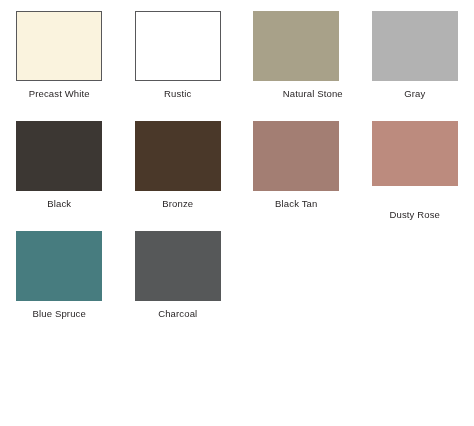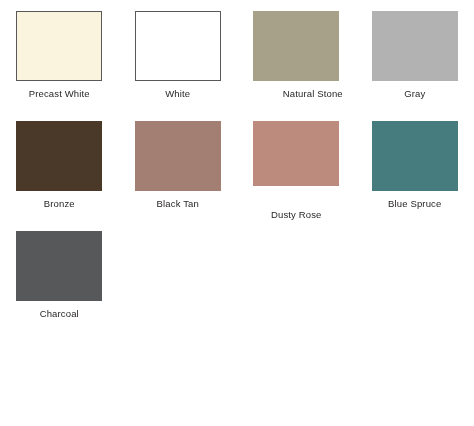--- a/index.html
+++ b/index.html
@@ -60,29 +60,33 @@
 </head>
 <body style="background: rgb(255, 255, 255);">
 
 <div id="palette-grid">
     <div class="swatch-cell">
       <div class="swatch-chip bordered" style="background-color: rgb(250, 243, 222); border-color: rgb(88, 88, 90);"></div>
       <div class="swatch-label" style="color: rgb(35, 31, 32);">Precast White</div>
     </div>
     <div class="swatch-cell">
       <div class="swatch-chip bordered" style="background-color: rgb(255, 255, 255); border-color: rgb(88, 88, 90);"></div>
-      <div class="swatch-label" style="color: rgb(35, 31, 32);">White</div>
+      <div class="swatch-label" style="color: rgb(35, 31, 32);">Rustic</div>
     </div>
     <div class="swatch-cell">
       <div class="swatch-chip" style="background-color: rgb(168, 161, 137);"></div>
       <div class="swatch-label" style="color: rgb(35, 31, 32); margin-left: 33px;">Natural Stone</div>
     </div>
     <div class="swatch-cell">
       <div class="swatch-chip" style="background-color: rgb(178, 178, 178);"></div>
       <div class="swatch-label" style="color: rgb(35, 31, 32);">Gray</div>
+    </div>
+    <div class="swatch-cell">
+      <div class="swatch-chip" style="background-color: rgb(60, 55, 51);"></div>
+      <div class="swatch-label" style="color: rgb(35, 31, 32);">Black</div>
     </div>
     <div class="swatch-cell">
       <div class="swatch-chip" style="background-color: rgb(74, 56, 41);"></div>
       <div class="swatch-label" style="color: rgb(35, 31, 32);">Bronze</div>
     </div>
     <div class="swatch-cell">
       <div class="swatch-chip" style="background-color: rgb(163, 126, 115);"></div>
       <div class="swatch-label" style="color: rgb(35, 31, 32);">Black Tan</div>
     </div>
     <div class="swatch-cell">

